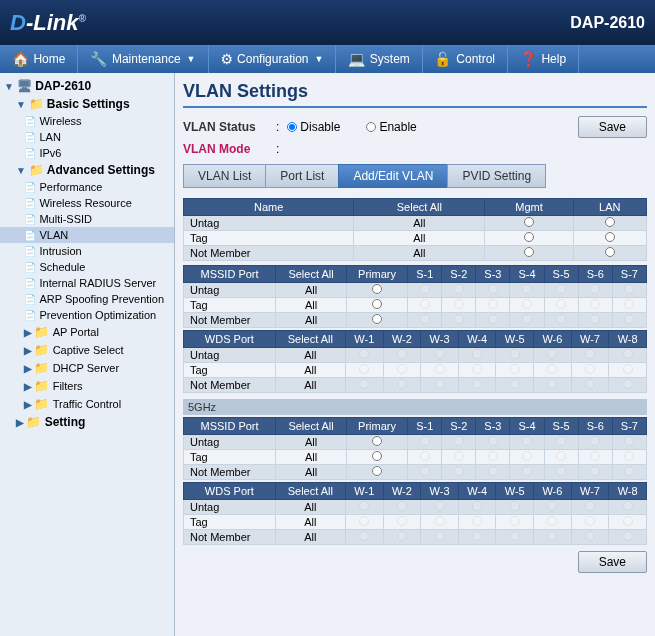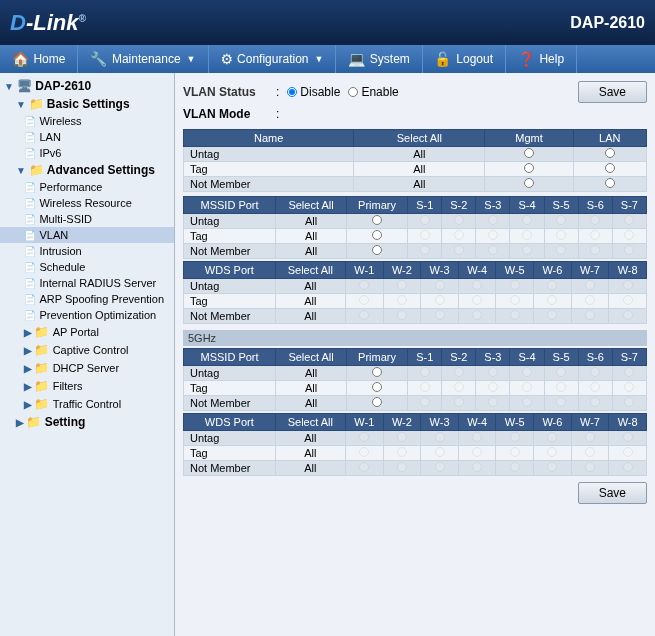--- a/index.html
+++ b/index.html
@@ -28,25 +28,25 @@
     .file-icon { color: #8899aa; font-size: 10px; }
     .expand-icon { color: #336699; font-size: 10px; font-weight: bold; }
 
     
     .content { flex: 1; background: #eef2f8; padding: 8px; overflow-y: auto; }
     .page-title { font-size: 18px; color: #1a3a6b; font-weight: bold; margin-bottom: 8px; padding-bottom: 4px; border-bottom: 2px solid #4a7fc1; }
 
     
     .status-row { display: flex; align-items: center; gap: 8px; margin-bottom: 4px; }
     .status-label { color: #333; font-weight: bold; width: 85px; }
-    .radio-group { display: flex; align-items: center; gap: 8px; }
+    .radio-group { display: flex; align-items: center; gap: 26px; }
     .radio-option { display: flex; align-items: center; gap: 3px; }
     .save-btn { background: linear-gradient(180deg, #f0f4f8 0%, #d0d8e4 100%); border: 1px solid #8899aa; padding: 3px 20px; cursor: pointer; border-radius: 2px; font-size: 12px; margin-left: auto; }
     .mode-row { display: flex; align-items: center; gap: 8px; margin-bottom: 8px; }
-    .mode-label { color: #000000; font-weight: bold; width: 85px; }
+    .mode-label { color: #be185d; font-weight: bold; width: 85px; }
 
     
     .tabs { display: flex; margin-bottom: 10px; }
     .tab { padding: 4px 14px; border: 1px solid #8899bb; background: linear-gradient(180deg, #d8e4f0 0%, #c0cede 100%); cursor: pointer; font-size: 12px; color: #333; }
     .tab.active { background: linear-gradient(180deg, #5a8fd1 0%, #3a6fb1 100%); color: white; border-color: #3a6fb1; }
     .tab:not(:last-child) { border-right: none; }
 
     .vlan-id-row { display: flex; align-items: center; gap: 10px; margin-bottom: 6px; }
     .vlan-id-label { font-size: 12px; color: #333; }
     .vlan-id-input { width: 55px; border: 1px solid #8899aa; height: 18px; padding: 1px 3px; }
@@ -94,21 +94,21 @@
     <span class="nav-icon">⚙</span>
     <span>Configuration</span>
     <span style="font-size:9px; margin-left:2px">▼</span>
   </div>
   <div class="nav-item">
     <span class="nav-icon">💻</span>
     <span>System</span>
   </div>
   <div class="nav-item">
     <span class="nav-icon">🔓</span>
-    <span>Logout</span>
+    <span>Control</span>
   </div>
   <div class="nav-item">
     <span class="nav-icon">❓</span>
     <span>Help</span>
   </div>
 </div>
 
 <div class="main-layout">
 
   <div class="sidebar">
@@ -182,21 +182,21 @@
       <span>Prevention Optimization</span>
     </div>
     <div class="tree-item tree-leaf">
       <span class="expand-icon">▶</span>
       <span class="folder-icon">📁</span>
       <span>AP Portal</span>
     </div>
     <div class="tree-item tree-leaf">
       <span class="expand-icon">▶</span>
       <span class="folder-icon">📁</span>
-      <span>Captive Control</span>
+      <span>Captive Select</span>
     </div>
     <div class="tree-item tree-leaf">
       <span class="expand-icon">▶</span>
       <span class="folder-icon">📁</span>
       <span>DHCP Server</span>
     </div>
     <div class="tree-item tree-leaf">
       <span class="expand-icon">▶</span>
       <span class="folder-icon">📁</span>
       <span>Filters</span>
@@ -209,20 +209,21 @@
     <div class="tree-item">
       <div class="tree-section" style="padding-left:12px">
         <span class="expand-icon">▶</span>
         <span class="folder-icon">📁</span>
         <span>Setting</span>
       </div>
     </div>
   </div>
 
   <div class="content">
+    <div class="page-title">VLAN Settings</div>
 
     <div class="status-row">
       <span class="status-label">VLAN Status</span>
       <span>:</span>
       <div class="radio-group">
         <div class="radio-option">
           <input type="radio" name="vlan_status" checked="" style="">
           <span>Disable</span>
         </div>
         <div class="radio-option">
@@ -231,20 +232,26 @@
         </div>
       </div>
       <button class="save-btn">Save</button>
     </div>
 
     <div class="mode-row">
       <span class="mode-label">VLAN Mode</span>
       <span>:</span>
     </div>
 
+    <div class="tabs">
+      <div class="tab">VLAN List</div>
+      <div class="tab">Port List</div>
+      <div class="tab active">Add/Edit VLAN</div>
+      <div class="tab">PVID Setting</div>
+    </div>
 
 
     <table class="vlan-table">
       <thead>
         <tr>
           <th>Name</th>
           <th>Select All</th>
           <th>Mgmt</th>
           <th>LAN</th>
         </tr>

